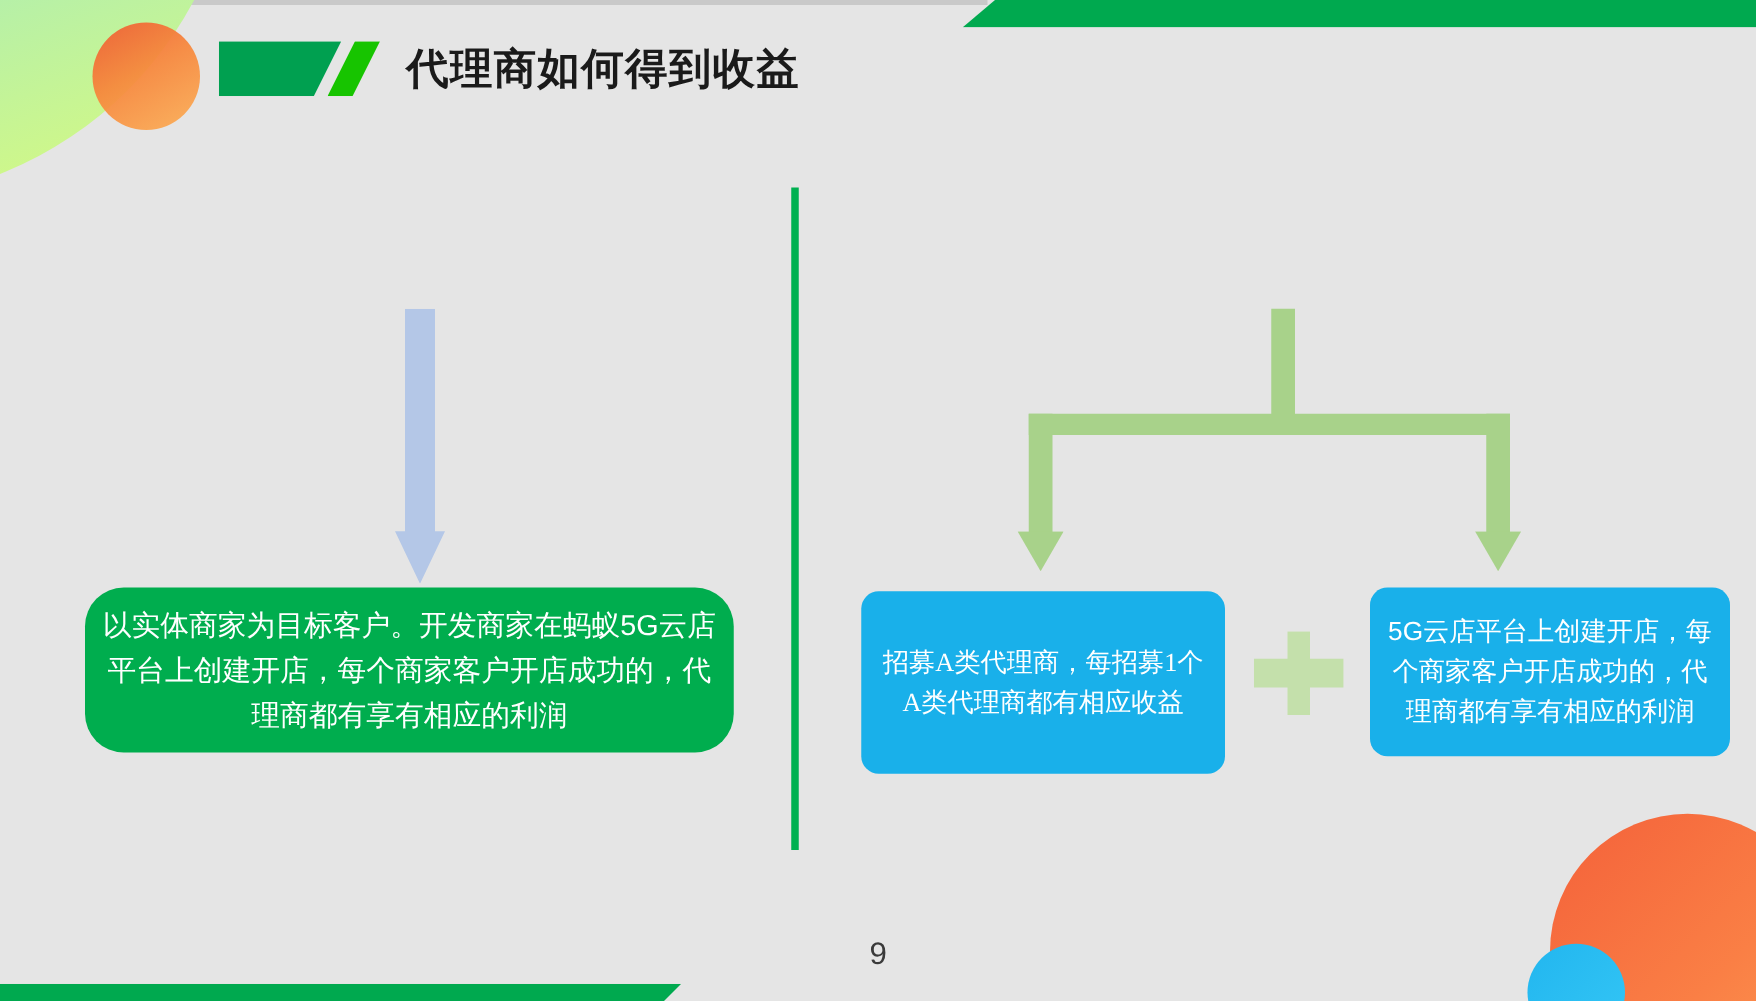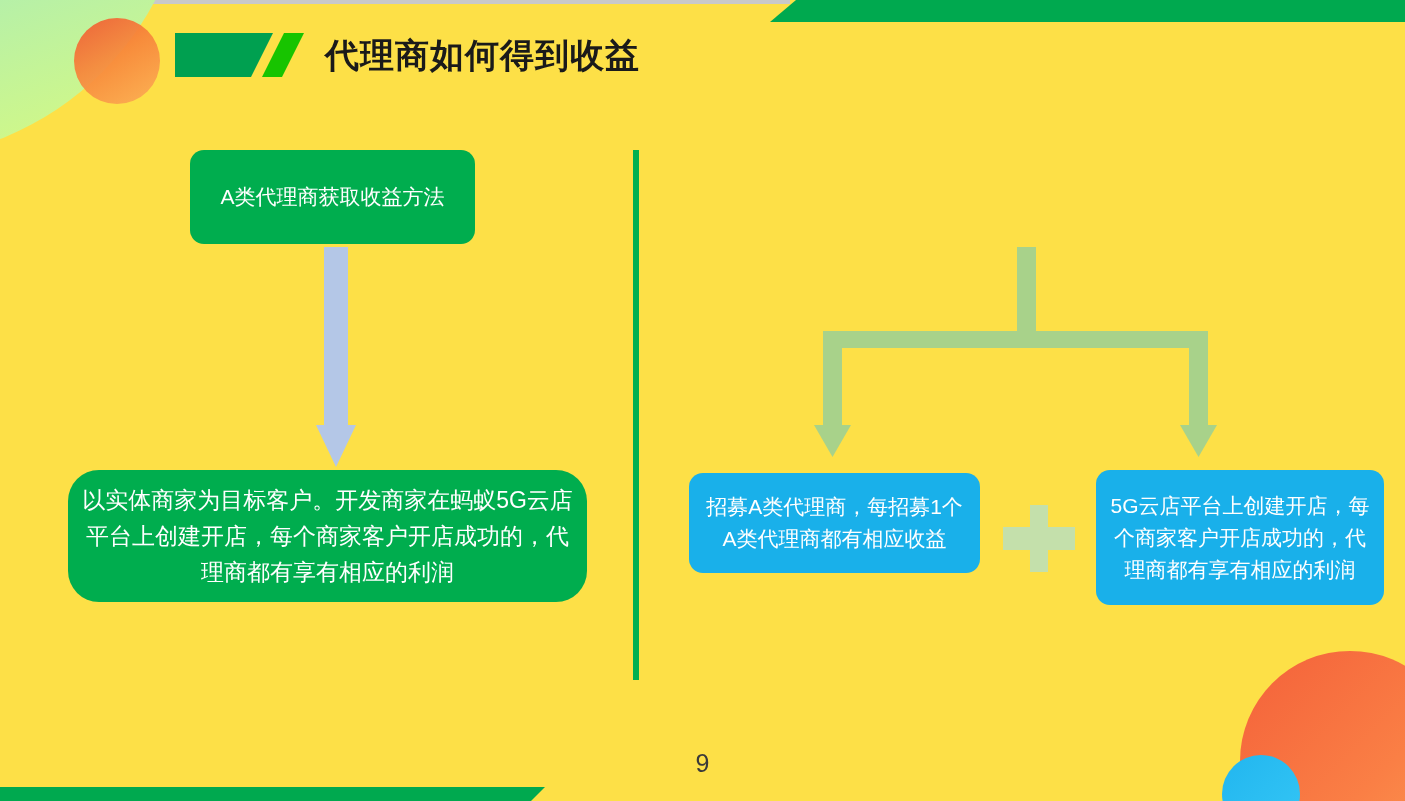--- a/index.html
+++ b/index.html
@@ -3,21 +3,21 @@
 <meta charset="utf-8">
 <style>
   html,body{margin:0;padding:0;}
   body{
     width:1405px;height:801px;
     background:#ffffff;
     font-family:"Liberation Sans","DejaVu Sans",sans-serif;
     overflow:hidden;
     position:relative;
   }
-  .slide{position:absolute;inset:0;overflow:hidden;background:#fde047;}
+  .slide{position:absolute;inset:0;overflow:hidden;background:#e5e5e5;}
 
   
   .top-hairline{position:absolute;left:0;top:0;width:790px;height:4px;background:#c9c9c9;}
 
   
   .top-green-bar{
     position:absolute;top:0;left:770px;width:635px;height:22px;
     background:#00a94f;
     clip-path:polygon(26px 0,100% 0,100% 100%,0 100%);
   }
@@ -75,21 +75,21 @@
     position:absolute;border-radius:14px;color:#ffffff;
     display:flex;align-items:center;justify-content:center;text-align:center;
     box-sizing:border-box;padding:6px 12px;
   }
   .node.green{background:#00ad4e;}
   .node.blue{background:#19b0ea;}
 
   #node-a-head{left:190px;top:150px;width:285px;height:94px;font-size:21px;line-height:30px;}
   #node-a-body{left:68px;top:470px;width:519px;height:132px;font-size:23px;line-height:36px;border-radius:31px;}
   #node-b-head{left:918px;top:150px;width:222px;height:94px;font-size:21px;line-height:30px;}
-  #node-b-left{left:689px;top:473px;width:291px;height:100px;font-size:21px;line-height:32px;}
+  #node-b-left{left:689px;top:473px;width:291px;height:146px;font-size:21px;line-height:32px;font-family:Liberation Serif, serif;}
   #node-b-right{left:1096px;top:470px;width:288px;height:135px;font-size:21px;line-height:32px;}
 
   
   .arrow-left{
     position:absolute;left:316px;top:247px;width:40px;height:220px;
     background:#b4c7e7;
     clip-path:polygon(8px 0,32px 0,32px 178px,40px 178px,20px 220px,0 178px,8px 178px);
   }
 
   
@@ -136,21 +136,20 @@
   <div class="deco-br-cyan"></div>
 
   <div class="title-mark">
     <div class="bar-a"></div>
     <div class="bar-b"></div>
   </div>
   <div class="slide-title">代理商如何得到收益</div>
 
   <div class="divider"></div>
 
-  <div class="node green" id="node-a-head">A类代理商获取收益方法</div>
 
   <div class="arrow-left"></div>
 
   <div class="node green" id="node-a-body">以实体商家为目标客户。开发商家在蚂蚁5G云店平台上创建开店，每个商家客户开店成功的，代理商都有享有相应的利润</div>
 
 
   <div class="fork">
     <div class="stem"></div>
     <div class="cross"></div>
     <div class="leg-l"></div>

